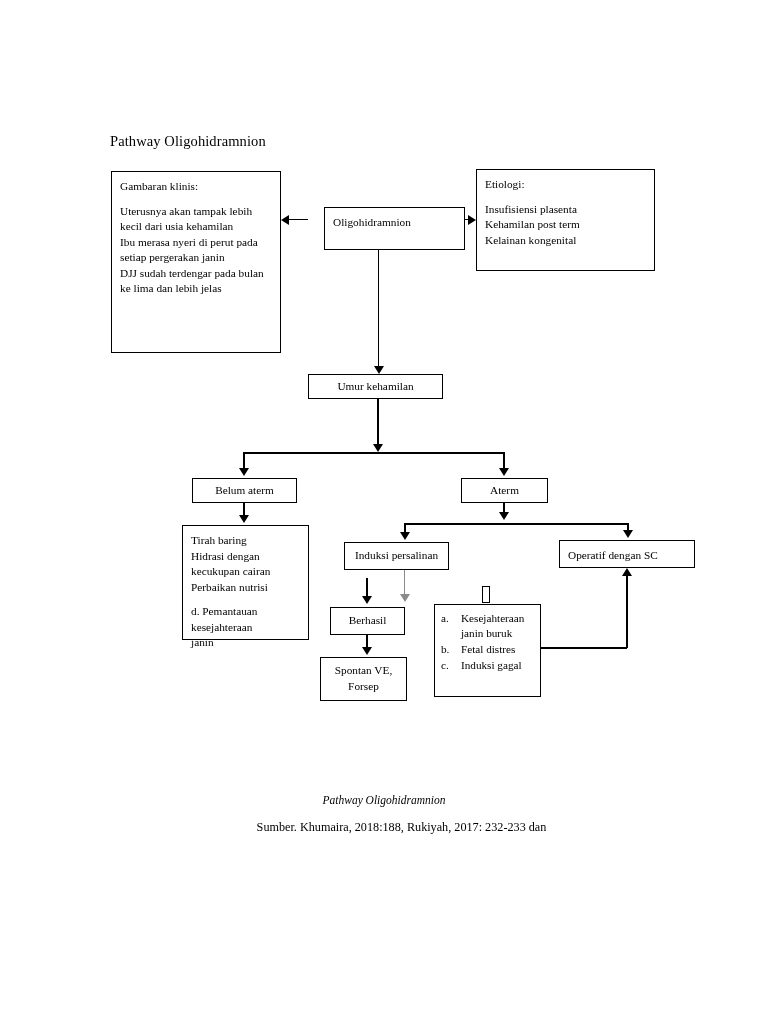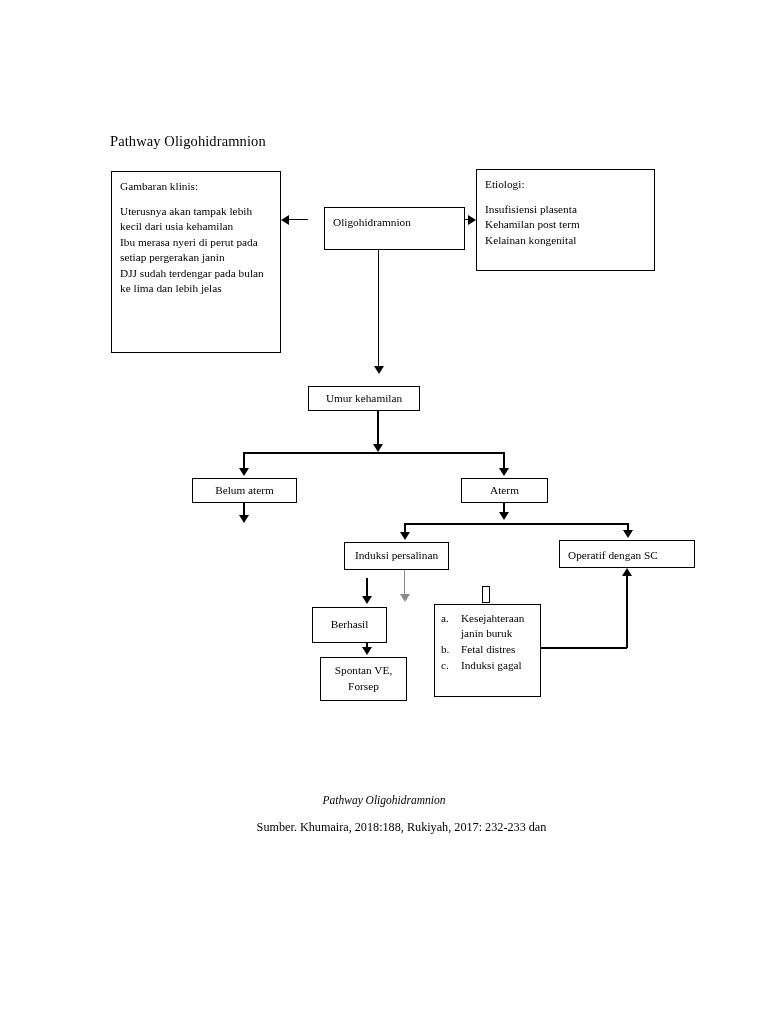--- a/index.html
+++ b/index.html
@@ -60,39 +60,39 @@
   #box-gambaran {
     left: 111px; top: 171px; width: 170px; height: 182px;
   }
   #box-etiologi {
     left: 476px; top: 169px; width: 179px; height: 102px;
   }
   #box-oligo {
     left: 324px; top: 207px; width: 141px; height: 43px;
   }
   #box-umur {
-    left: 308px; top: 374px; width: 112px; height: 25px; margin-top: 12px;
+    left: 308px; top: 374px; width: 135px; height: 25px;
   }
   #box-belum {
     left: 192px; top: 478px; width: 105px; height: 25px;
   }
   #box-aterm {
     left: 461px; top: 478px; width: 87px; height: 25px;
   }
   #box-tirah {
     left: 182px; top: 525px; width: 127px; height: 115px;
   }
   #box-induksi {
     left: 344px; top: 542px; width: 105px; height: 28px;
   }
   #box-operatif {
     left: 559px; top: 540px; width: 136px; height: 28px;
   }
   #box-berhasil {
-    left: 312px; top: 607px; width: 75px; height: 36px;
+    left: 330px; top: 607px; width: 75px; height: 28px;
   }
   #box-spontan {
     left: 320px; top: 657px; width: 87px; height: 44px;
   }
   #box-list {
     left: 434px; top: 604px; width: 107px; height: 93px;
   }
 
   
   .lettered {
@@ -236,20 +236,30 @@
     <span>Belum aterm</span>
   </div>
 
   <div class="node center" id="box-aterm">
     <span>Aterm</span>
   </div>
 
   <div class="conn vline thick" style="left:243px; top:503px; height:14px;"></div>
   <div class="arrow arr-down" style="left:239px; top:515px;"></div>
 
+  <div class="node pad" id="box-tirah">
+    <span class="ln">Tirah baring</span>
+    <span class="ln">Hidrasi dengan</span>
+    <span class="ln">kecukupan cairan</span>
+    <span class="ln">Perbaikan nutrisi</span>
+    <span class="gap"></span>
+    <span class="ln">d.  Pemantauan</span>
+    <span class="ln">kesejahteraan</span>
+    <span class="ln">janin</span>
+  </div>
 
   <div class="conn vline thick" style="left:503px; top:503px; height:12px;"></div>
   <div class="arrow arr-down" style="left:499px; top:512px;"></div>
 
   <div class="conn hline thick" style="left:404px; top:523px; width:223px;"></div>
 
   <div class="conn vline thick" style="left:404px; top:523px; height:11px;"></div>
   <div class="arrow arr-down" style="left:400px; top:532px;"></div>
 
   <div class="conn vline thick" style="left:627px; top:523px; height:9px;"></div>

